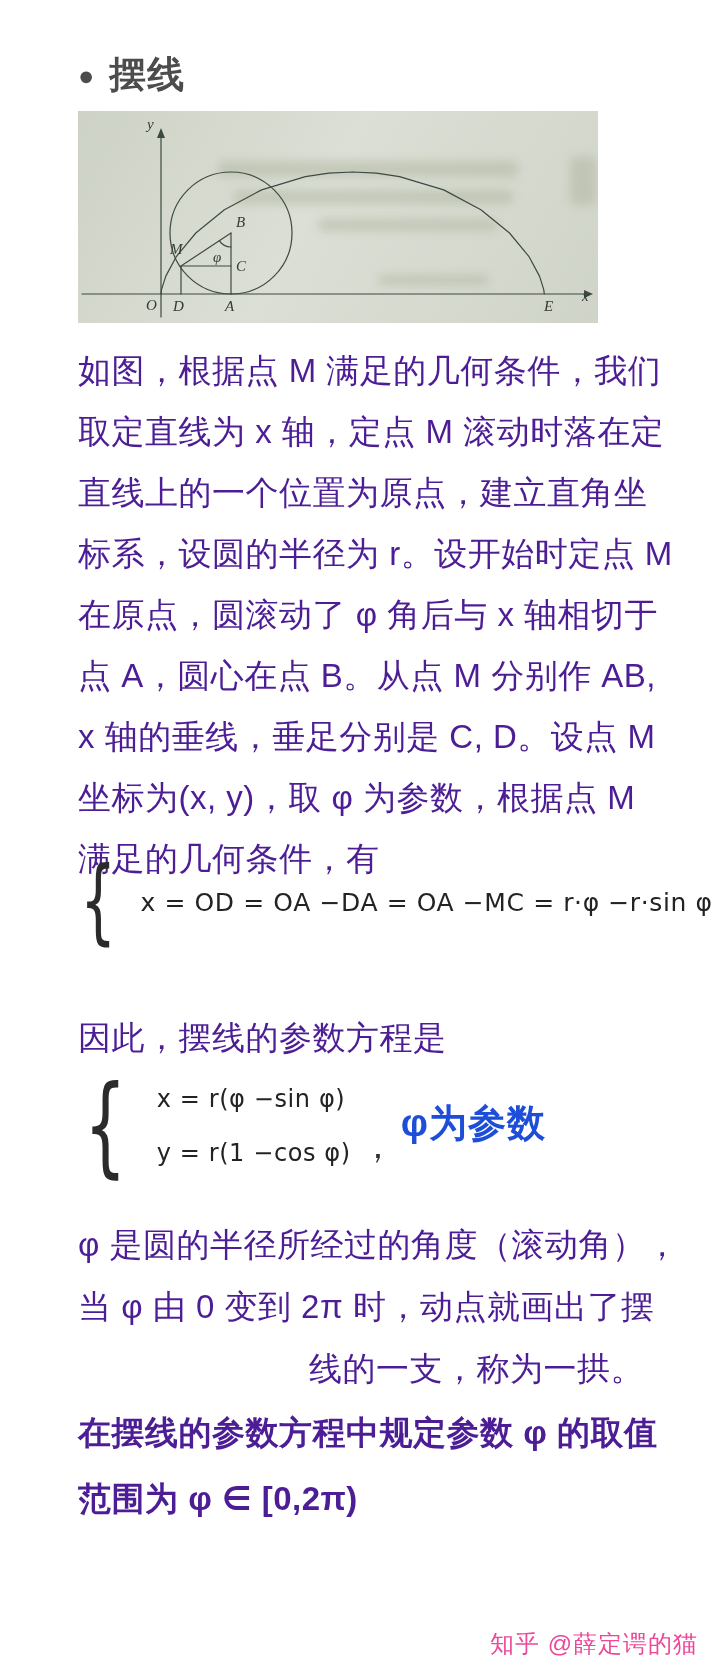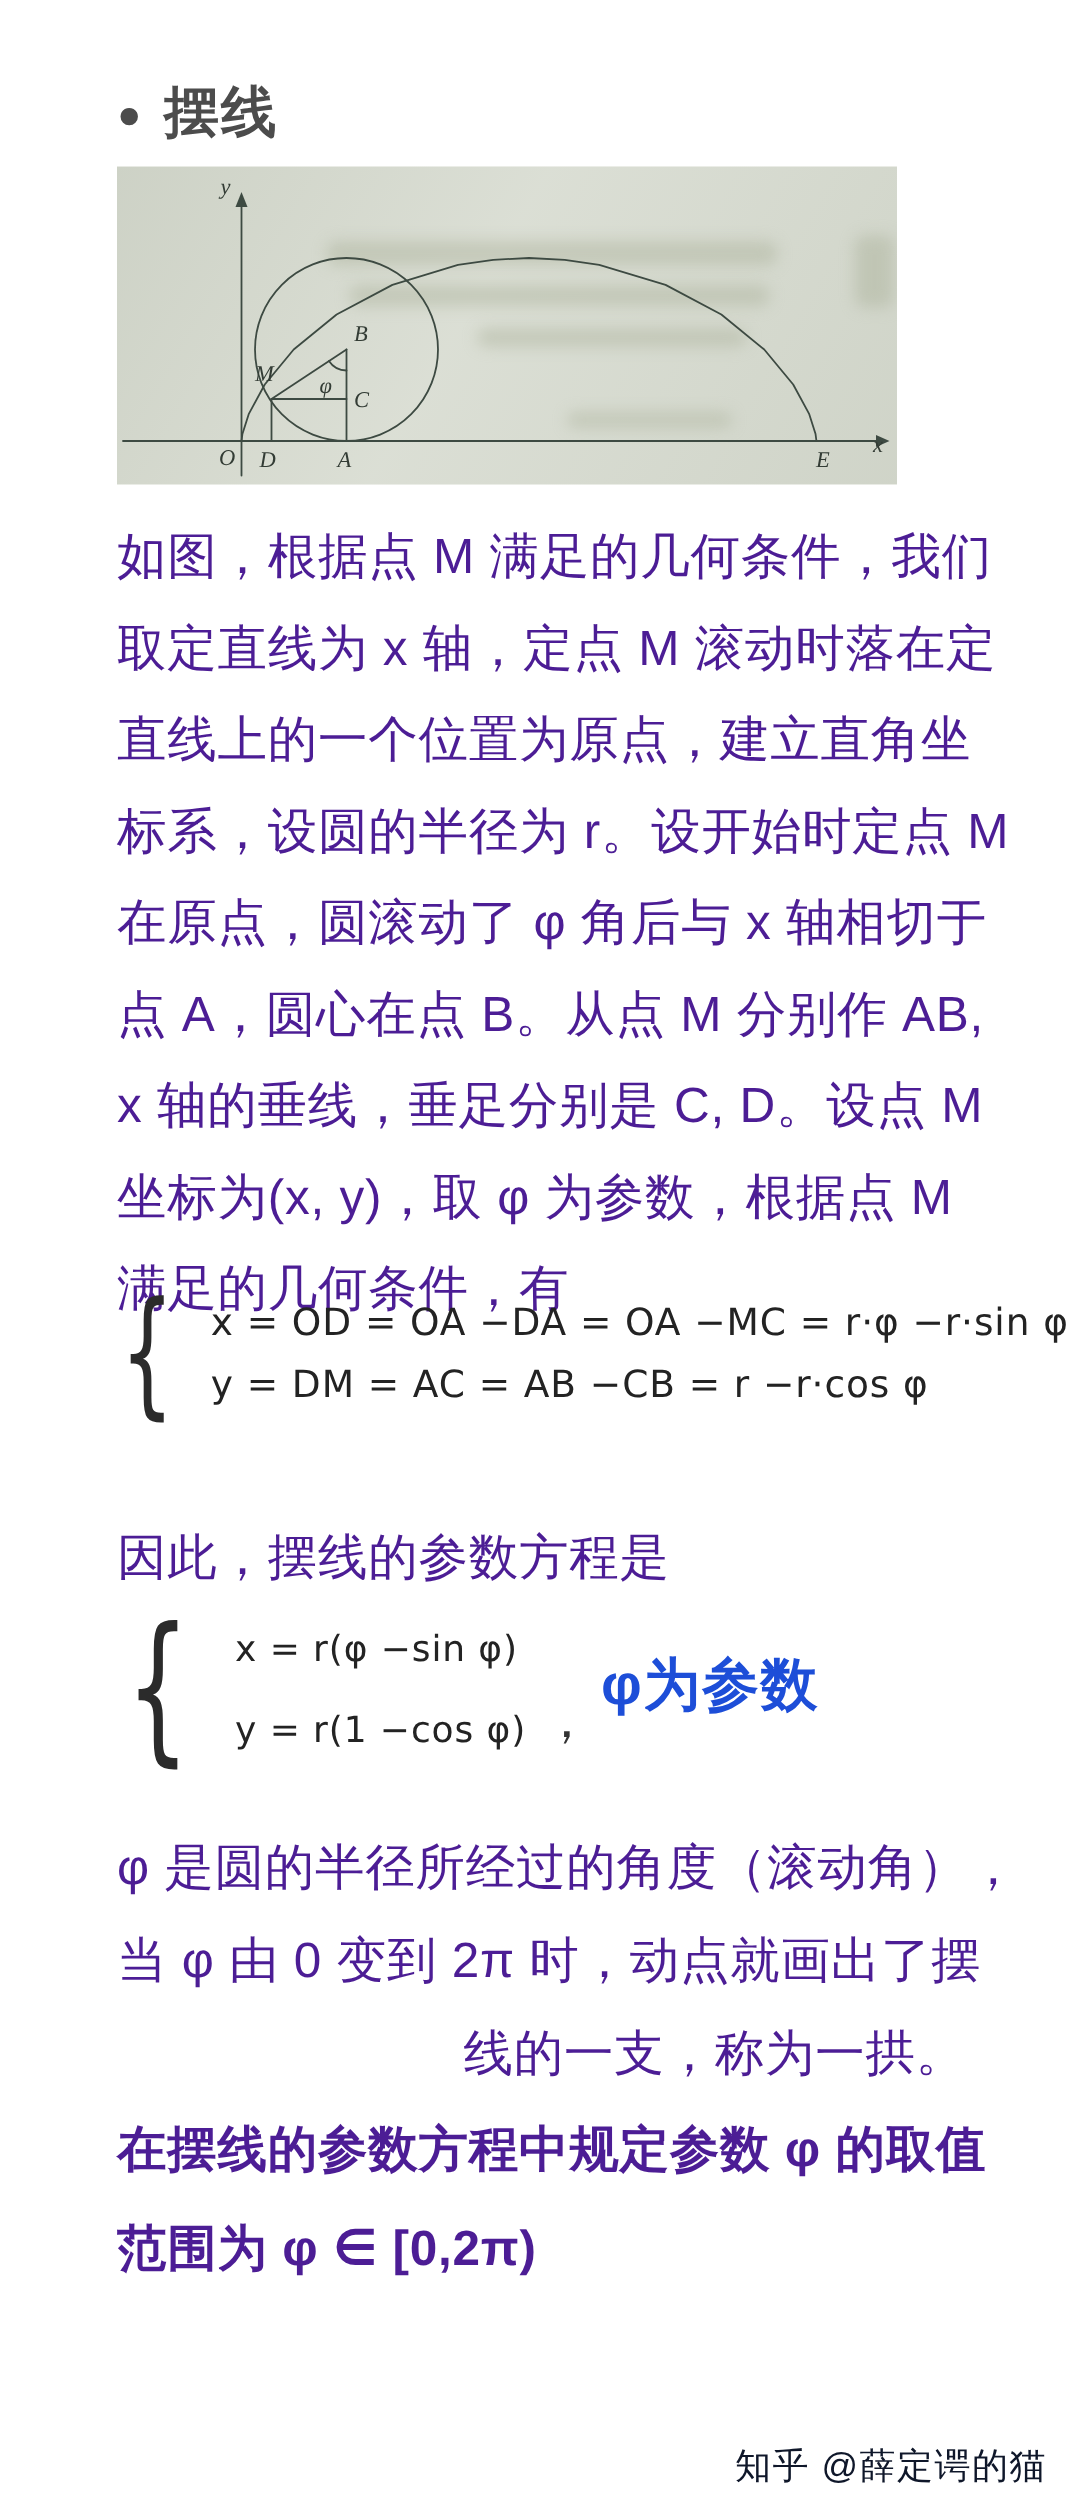--- a/index.html
+++ b/index.html
@@ -35,21 +35,21 @@
   .eq2 .eq-lines{margin-left:4px;}
   .eq2 .eq-line{font-size:24px;height:54px;line-height:54px;white-space:nowrap;letter-spacing:0.6px;}
   .eq2 .comma{align-self:flex-end;font-size:34px;color:#333;margin:0 6px 10px 10px;}
   .eq2 .param-note{align-self:center;color:#1d4ed8;font-size:38px;font-weight:700;
     font-family:"Liberation Sans","DejaVu Sans",sans-serif;margin-top:-6px;letter-spacing:1px;}
   .para3{top:1214px;}
   .para3 .line{height:62px;line-height:62px;text-align:right;}
   .para4{top:1400px;}
   .para4 .line{height:66px;line-height:66px;font-weight:bold;}
   
-  .watermark{right:22px;top:1628px;color:#0f172a;font-size:24px;letter-spacing:1px;}
+  .watermark{right:22px;top:1628px;color:#ec4899;font-size:24px;letter-spacing:1px;}
 </style>
 </head>
 <body>
 
 <div class="abs heading">
   <span class="bullet">●</span>
   <span>摆线</span>
 </div>
 
 <div class="abs figure">
@@ -103,21 +103,20 @@
   <div class="line">点 A，圆心在点 B。从点 M 分别作 AB,</div>
   <div class="line">x 轴的垂线，垂足分别是 C, D。设点 M</div>
   <div class="line">坐标为(x, y)，取 φ 为参数，根据点 M</div>
   <div class="line">满足的几何条件，有</div>
 </div>
 
 <div class="abs eq eq1">
   <span class="brace">{</span>
   <div class="eq-lines">
     <div class="eq-line">x = OD = OA −DA = OA −MC = r·φ −r·sin φ</div>
-    <div class="eq-line">y = DM = AC = AB −CB = r −r·cos φ</div>
   </div>
 </div>
 
 <div class="abs para" style="top:1007px;">
   <div class="line">因此，摆线的参数方程是</div>
 </div>
 
 <div class="abs eq eq2">
   <span class="brace">{</span>
   <div class="eq-lines">

